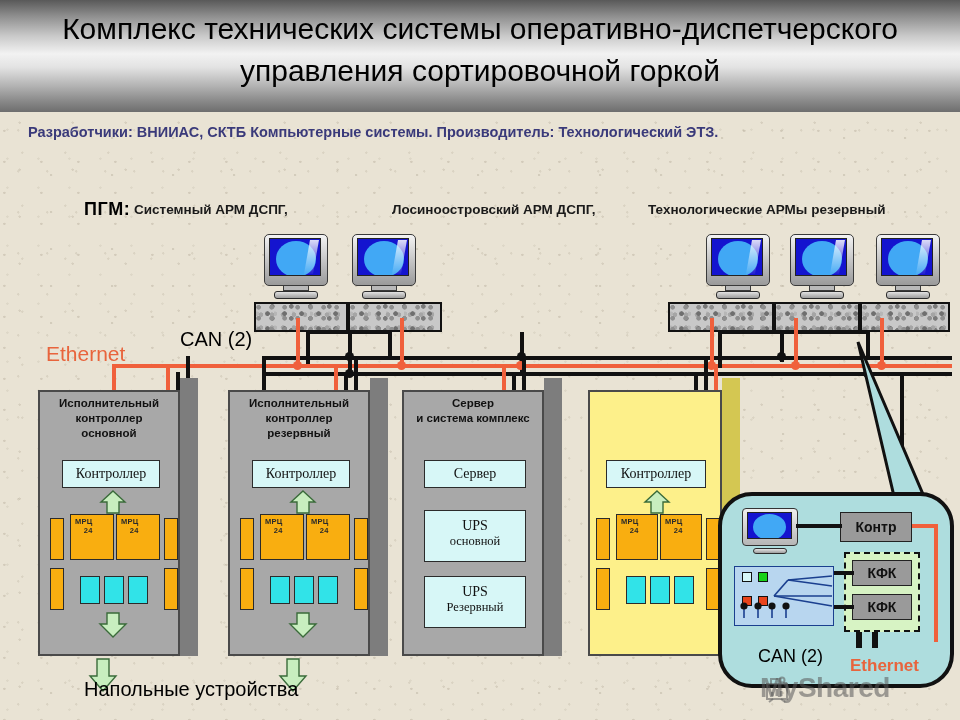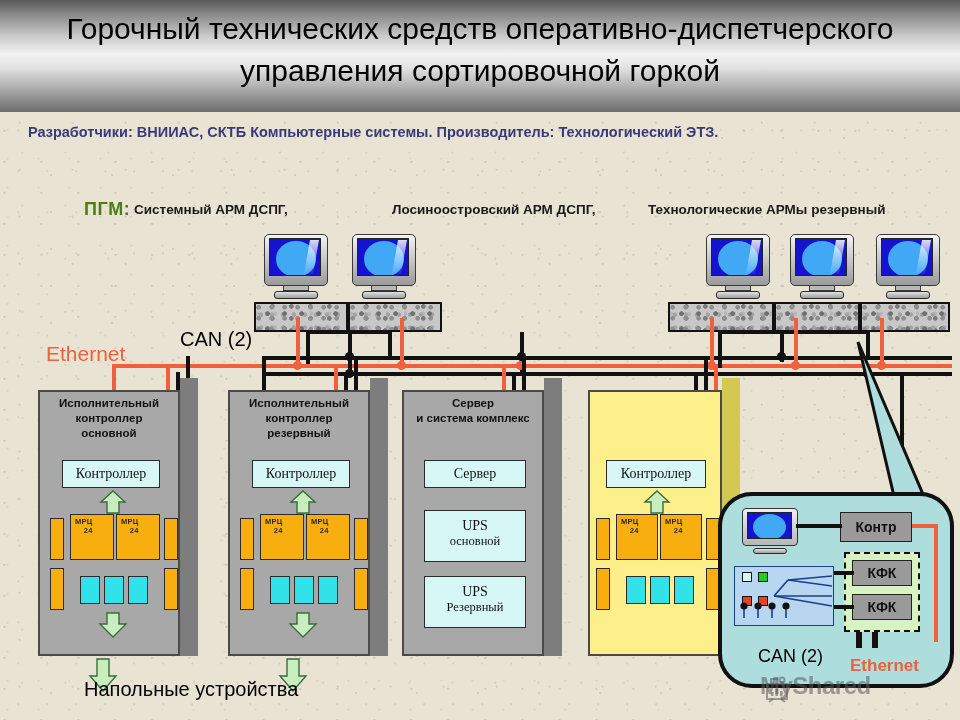--- a/index.html
+++ b/index.html
@@ -38,21 +38,21 @@
     font-family:"Liberation Sans", sans-serif;
   }
   #subtitle{
     position:absolute;left:28px;top:124px;
     font-size:14.5px;font-weight:700;color:#3a3a7a;
     white-space:nowrap;
   }
 
   
   .hdr{position:absolute;font-size:13.5px;font-weight:700;color:#1a1a1a;white-space:nowrap;}
-  .pgm{position:absolute;font-size:18px;font-weight:800;color:#4d7c0f;letter-spacing:.5px;text-align:center;}
+  .pgm{position:absolute;font-size:18px;font-weight:800;color:#000000;letter-spacing:.5px;text-align:center;}
 
   .netlabel{position:absolute;font-size:20px;color:#000;white-space:nowrap;
             font-family:"Liberation Sans", sans-serif;}
   .netlabel.eth{color:#e8643c;font-size:21px;}
 
   #floorlabel{position:absolute;left:84px;top:678px;font-size:20px;color:#000;white-space:nowrap;}
 
   
   .pc{position:absolute;width:64px;height:68px;}
   .pc .bezel{
@@ -129,31 +129,31 @@
     background:#aeddde;border:4px solid #111;border-radius:34px;box-sizing:border-box;
   }
   .mini{position:absolute;}
   .gbox{position:absolute;background:#9a9a9a;border:1.8px solid #222;box-sizing:border-box;
         text-align:center;font-size:14px;font-weight:700;color:#111;}
   #dashbox{position:absolute;border:2.5px dashed #111;background:#d7f3c4;box-sizing:border-box;}
   #panel{position:absolute;background:#b8d6ef;border:1.8px solid #1a3f8f;box-sizing:border-box;}
   .sw{position:absolute;width:10px;height:10px;border:1.4px solid #111;box-sizing:border-box;}
 
   
-  #wm{position:absolute;left:760px;top:672px;font-size:24px;font-weight:700;
+  #wm{position:absolute;left:760px;top:672px;font-size:28px;font-weight:700;
       color:rgba(90,90,90,.55);letter-spacing:-.5px;white-space:nowrap;}
   #wmicon{position:absolute;left:762px;top:676px;width:34px;height:30px;}
 </style>
 </head>
 <body>
 
 <div id="paper"></div>
 
 <div id="titleband"></div>
-<div id="title">Горочный технических средств оперативно-диспетчерского управления сортировочной горкой</div>
+<div id="title">Комплекс технических системы оперативно-диспетчерского управления сортировочной горкой</div>
 <div id="subtitle">Разработчики: ВНИИАС, СКТБ Компьютерные системы. Производитель:  Технологический ЭТЗ.</div>
 
 <div class="pgm" style="left:84px;top:199px;">ПГМ:</div>
 <div class="hdr" style="left:134px;top:202px;">Системный АРМ ДСПГ,</div>
 <div class="hdr" style="left:392px;top:202px;">Лосиноостровский АРМ ДСПГ,</div>
 <div class="hdr" style="left:648px;top:202px;">Технологические АРМы резервный</div>
 
 <div class="pc" style="left:264px;top:234px;">
   <div class="bezel"></div>
   <div class="screen"></div>

